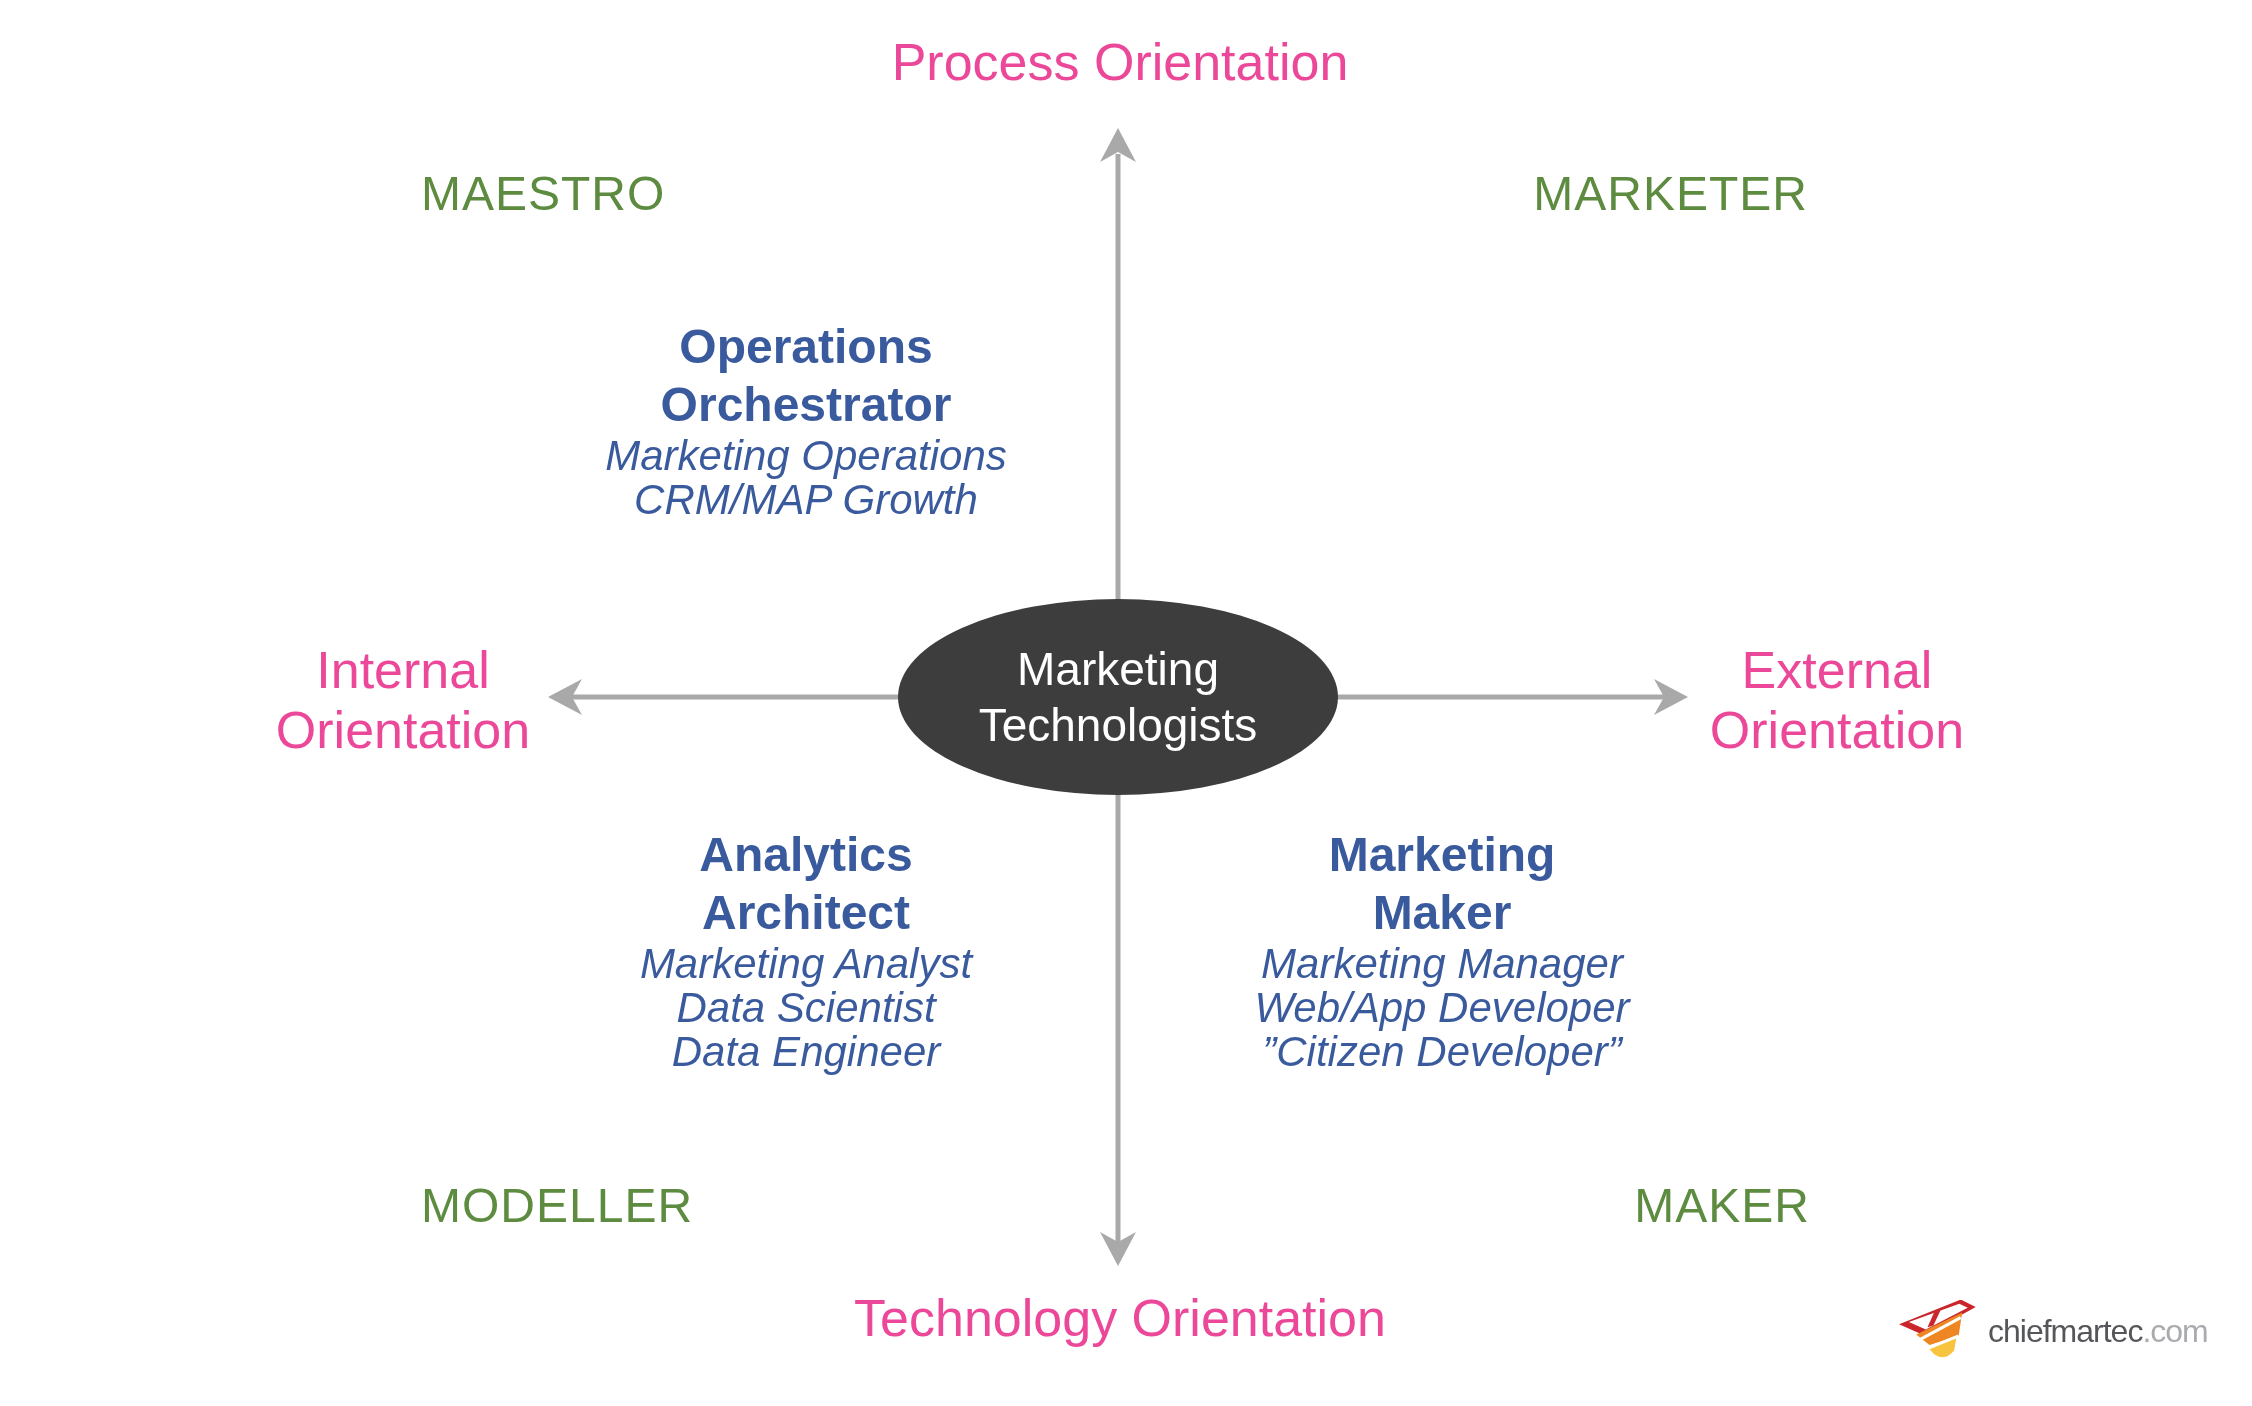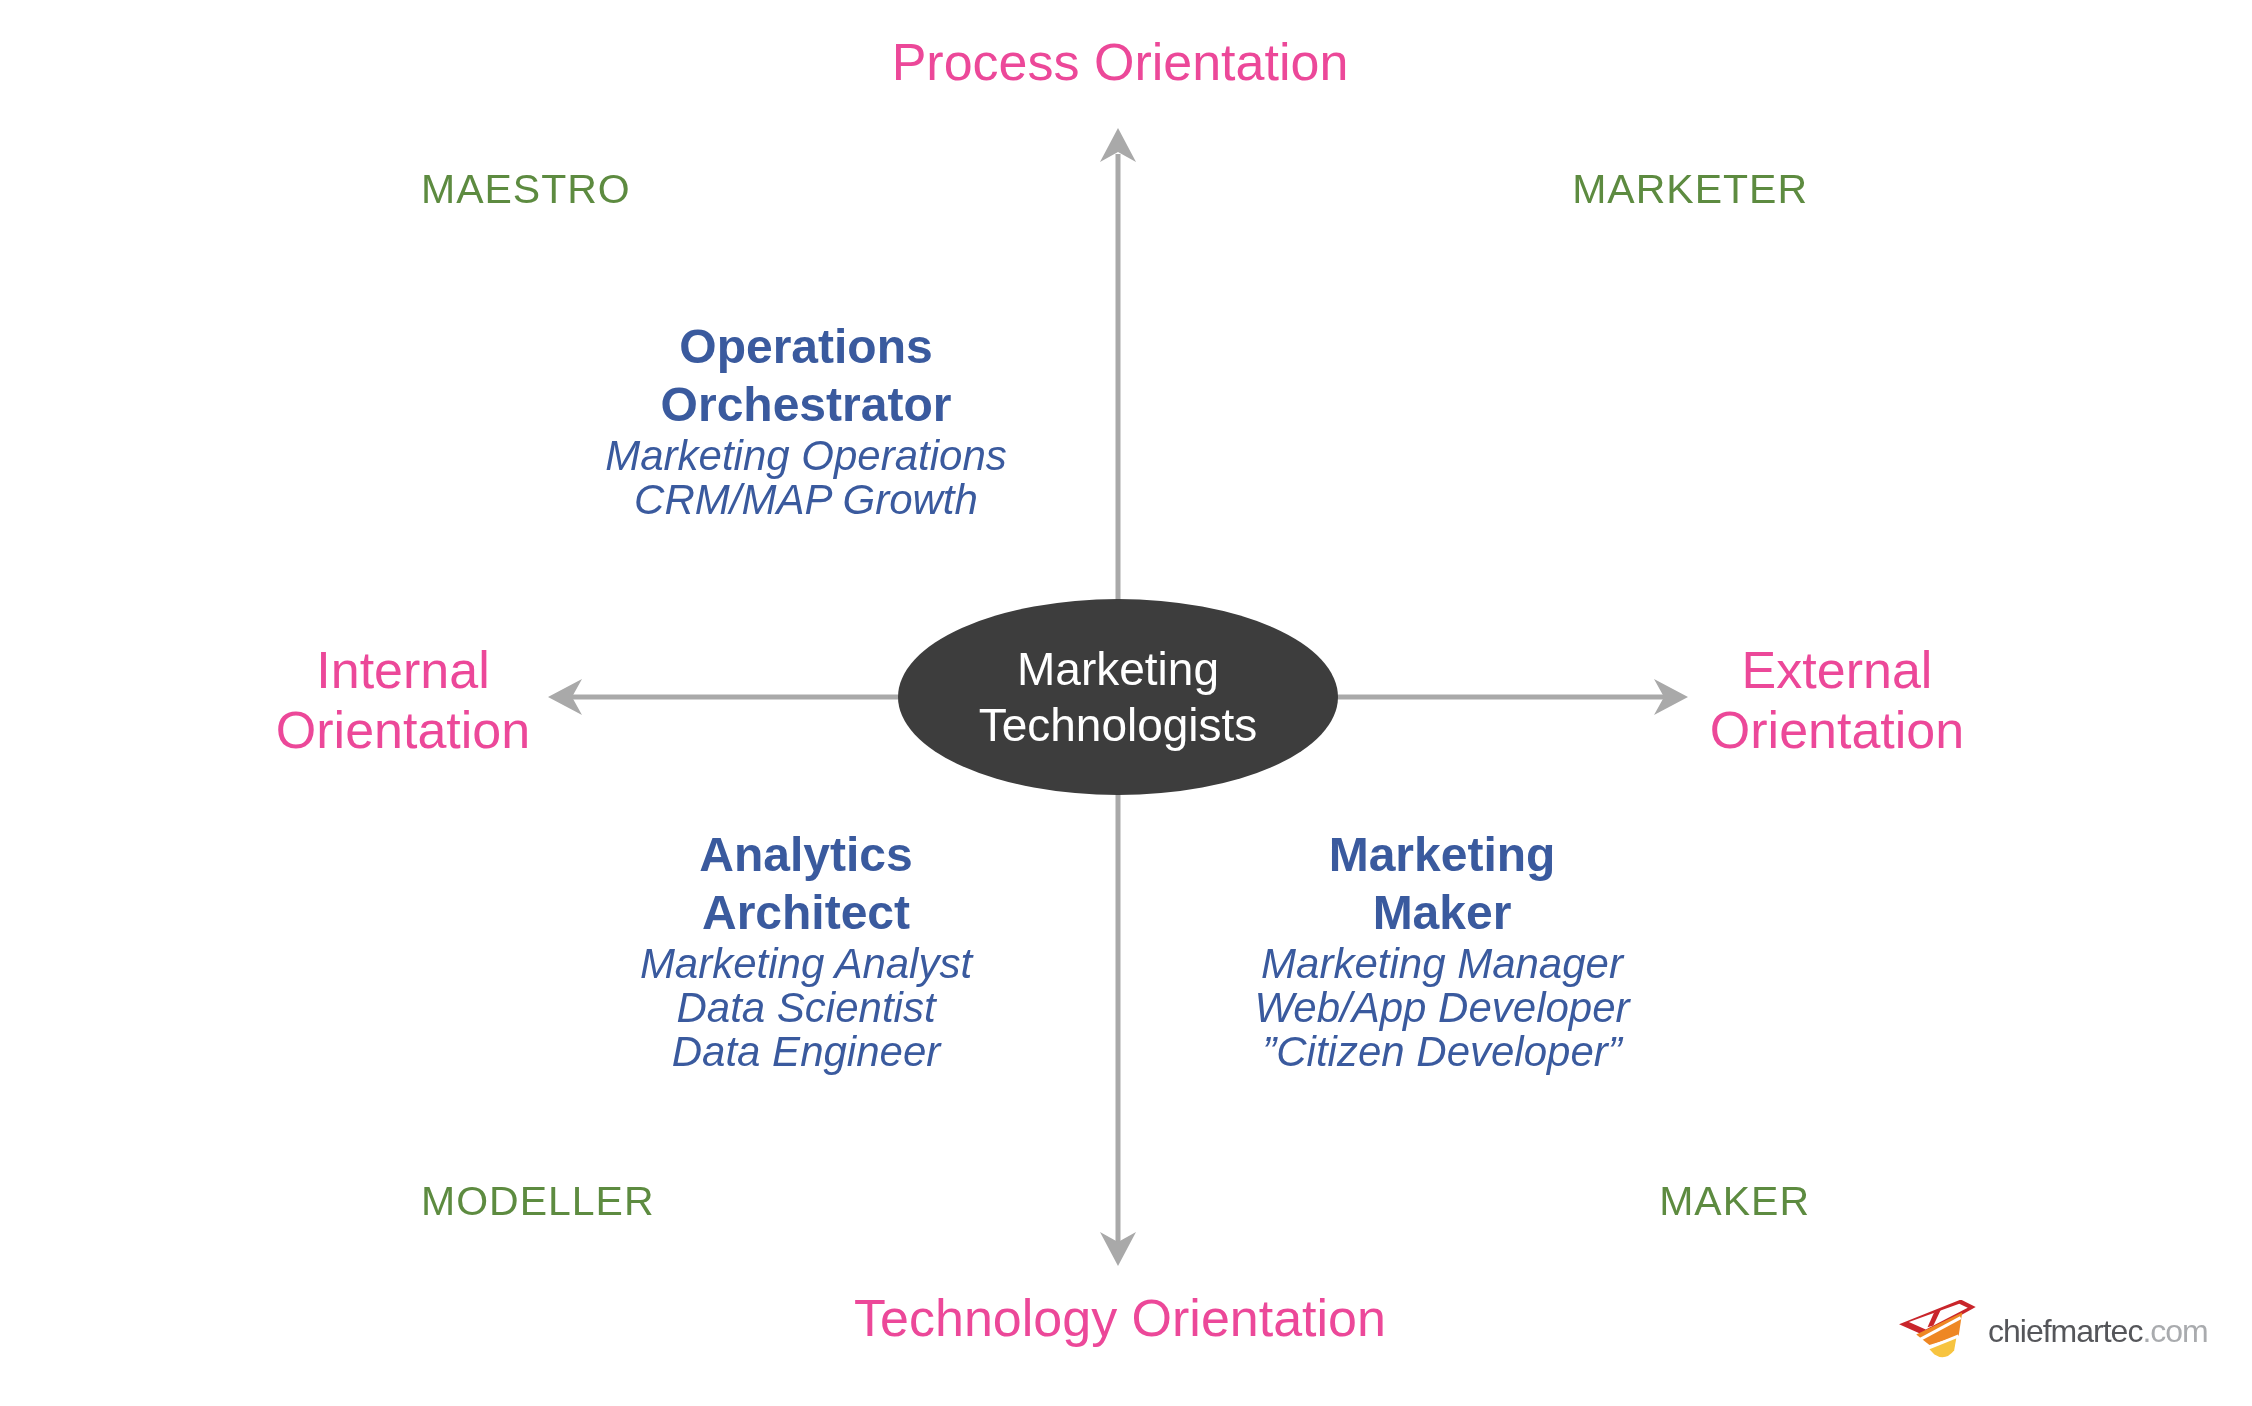--- a/index.html
+++ b/index.html
@@ -19,21 +19,21 @@
     font-size: 52px;
     white-space: nowrap;
     text-align: center;
   }
   .axis-label.h-center { transform: translateX(-50%); }
   .axis-label.v-center { transform: translate(-50%, -50%); line-height: 60px; }
 
   
   .archetype {
     color: #5d8b40;
-    font-size: 41px;
+    font-size: 48px;
     letter-spacing: 1px;
     white-space: nowrap;
   }
 
   
   .quadrant {
     width: 520px;
     text-align: center;
     color: #3a5a9e;
   }

